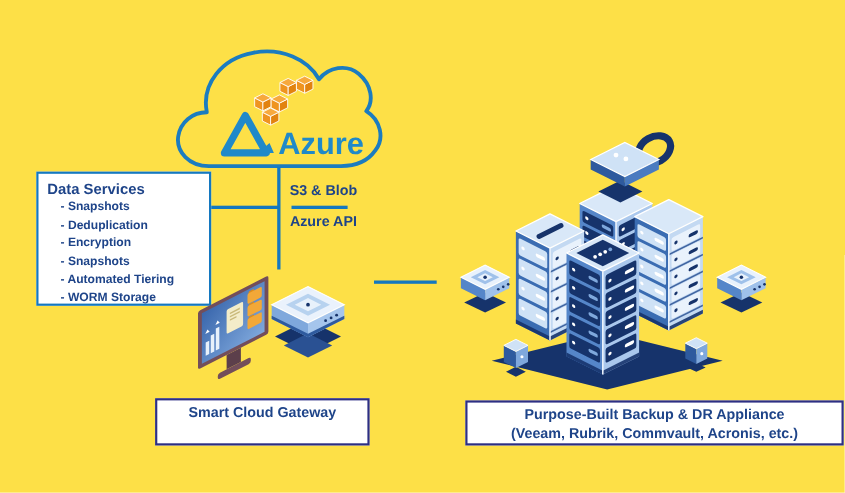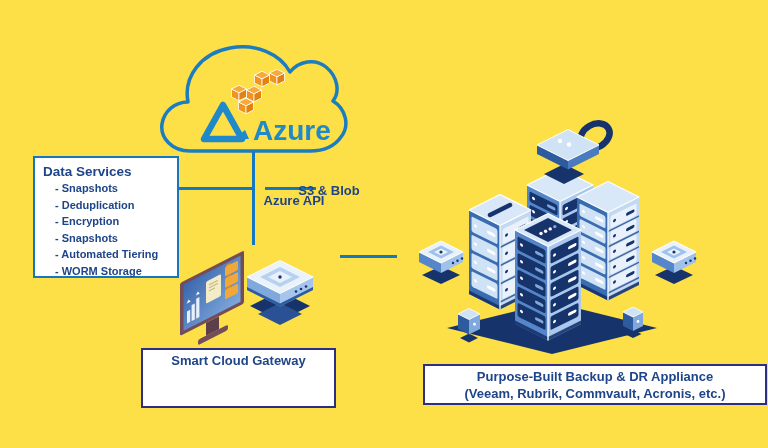--- a/index.html
+++ b/index.html
@@ -3,21 +3,21 @@
 <meta charset="utf-8">
 <style>
   :root{
     --blue:#1478c0; --navy:#1e4489; --indigo:#2d2f84; --azure:#2089c9; --orange:#f0931f;
   }
   html,body{margin:0;padding:0;background:#ffffff;}
   .stage{position:relative;width:768px;height:448px;background:#fde047;overflow:hidden;
          font-family:"Liberation Sans",sans-serif;}
   .abs{position:absolute;}
   .connector{position:absolute;background:var(--blue);}
-  .ds-box{position:absolute;left:33px;top:156px;width:146px;height:122px;border:2.5px solid var(--blue);
+  .ds-box{position:absolute;left:33px;top:156px;width:159px;height:122px;border:2.5px solid var(--blue);
           box-sizing:border-box;padding:5px 8px;background:#fff;}
   .ds-title{font-size:13.5px;font-weight:bold;color:var(--navy);line-height:17px;white-space:nowrap;}
   .ds-item{font-size:11px;font-weight:bold;color:var(--navy);line-height:16.6px;white-space:nowrap;margin-left:12px;}
   .api-label{position:absolute;left:252px;width:84px;text-align:center;font-size:13px;
              font-weight:bold;color:var(--navy);white-space:nowrap;}
   .label-box{position:absolute;border:2.5px solid var(--indigo);box-sizing:border-box;text-align:center;
              color:var(--navy);font-weight:bold;font-size:13px;line-height:16.5px;padding-top:3px;
              background:#fff;white-space:nowrap;}
 </style>
 </head>
@@ -51,21 +51,21 @@
       <path d="M 80 115 Q 92 113 99 106 L 103 115 Z" fill="#2089c9"></path>
     </g>
     <text x="107" y="116" font-size="28" font-weight="bold" fill="#2089c9" font-family="Liberation Sans, sans-serif">Azure</text>
   </svg>
 
   <div class="connector" style="left:252px;top:152px;width:2.5px;height:93px;"></div>
   <div class="connector" style="left:176px;top:187px;width:78px;height:2.5px;"></div>
   <div class="connector" style="left:340px;top:255px;width:57px;height:2.5px;"></div>
   <div class="connector" style="left:265px;top:187px;width:51px;height:2.5px;"></div>
 
-  <div class="api-label" style="top:183px;margin-left:35px;">S3 &amp; Blob</div>
+  <div class="api-label" style="top:165px;">S3 &amp; Blob</div>
   <div class="api-label" style="top:193px;">Azure API</div>
 
   <div class="ds-box">
     <div class="ds-title">Data Services</div>
     <div class="ds-item">- Snapshots</div>
     <div class="ds-item">- Deduplication</div>
     <div class="ds-item">- Encryption</div>
     <div class="ds-item">- Snapshots</div>
     <div class="ds-item">- Automated Tiering</div>
     <div class="ds-item">- WORM Storage</div>
@@ -329,21 +329,21 @@
       <polygon points="57,207.5 68,202 68,217 57,222.5" fill="#7fa8dc"></polygon>
       <polygon points="46,202 57,196.5 68,202 57,207.5" fill="#cfe2f6" stroke="#fff" stroke-width="0.8"></polygon>
       <circle cx="62.5" cy="212.25" r="1.4" fill="#fff"></circle>
       <polygon points="212.5,222 221,218 229.5,222 221,226" fill="#16336b"></polygon>
       <polygon points="211,200 221,205 221,219 211,214" fill="#2e5a9e"></polygon>
       <polygon points="221,205 231,200 231,214 221,219" fill="#7fa8dc"></polygon>
       <polygon points="211,200 221,195 231,200 221,205" fill="#cfe2f6" stroke="#fff" stroke-width="0.8"></polygon>
       <circle cx="226" cy="209.5" r="1.4" fill="#fff"></circle>
     </svg>
 
-  <div class="label-box" style="left:141px;top:348px;width:195px;height:60px;">
+  <div class="label-box" style="left:141px;top:362px;width:195px;height:43px;">
     <div>Smart Cloud Gateway</div>
   </div>
   <div class="label-box" style="left:423px;top:364px;width:344px;height:41px;">
     <div>Purpose-Built Backup &amp; DR Appliance</div>
     <div>(Veeam, Rubrik, Commvault, Acronis, etc.)</div>
   </div>
 
 </div>
 
 </body></html>

